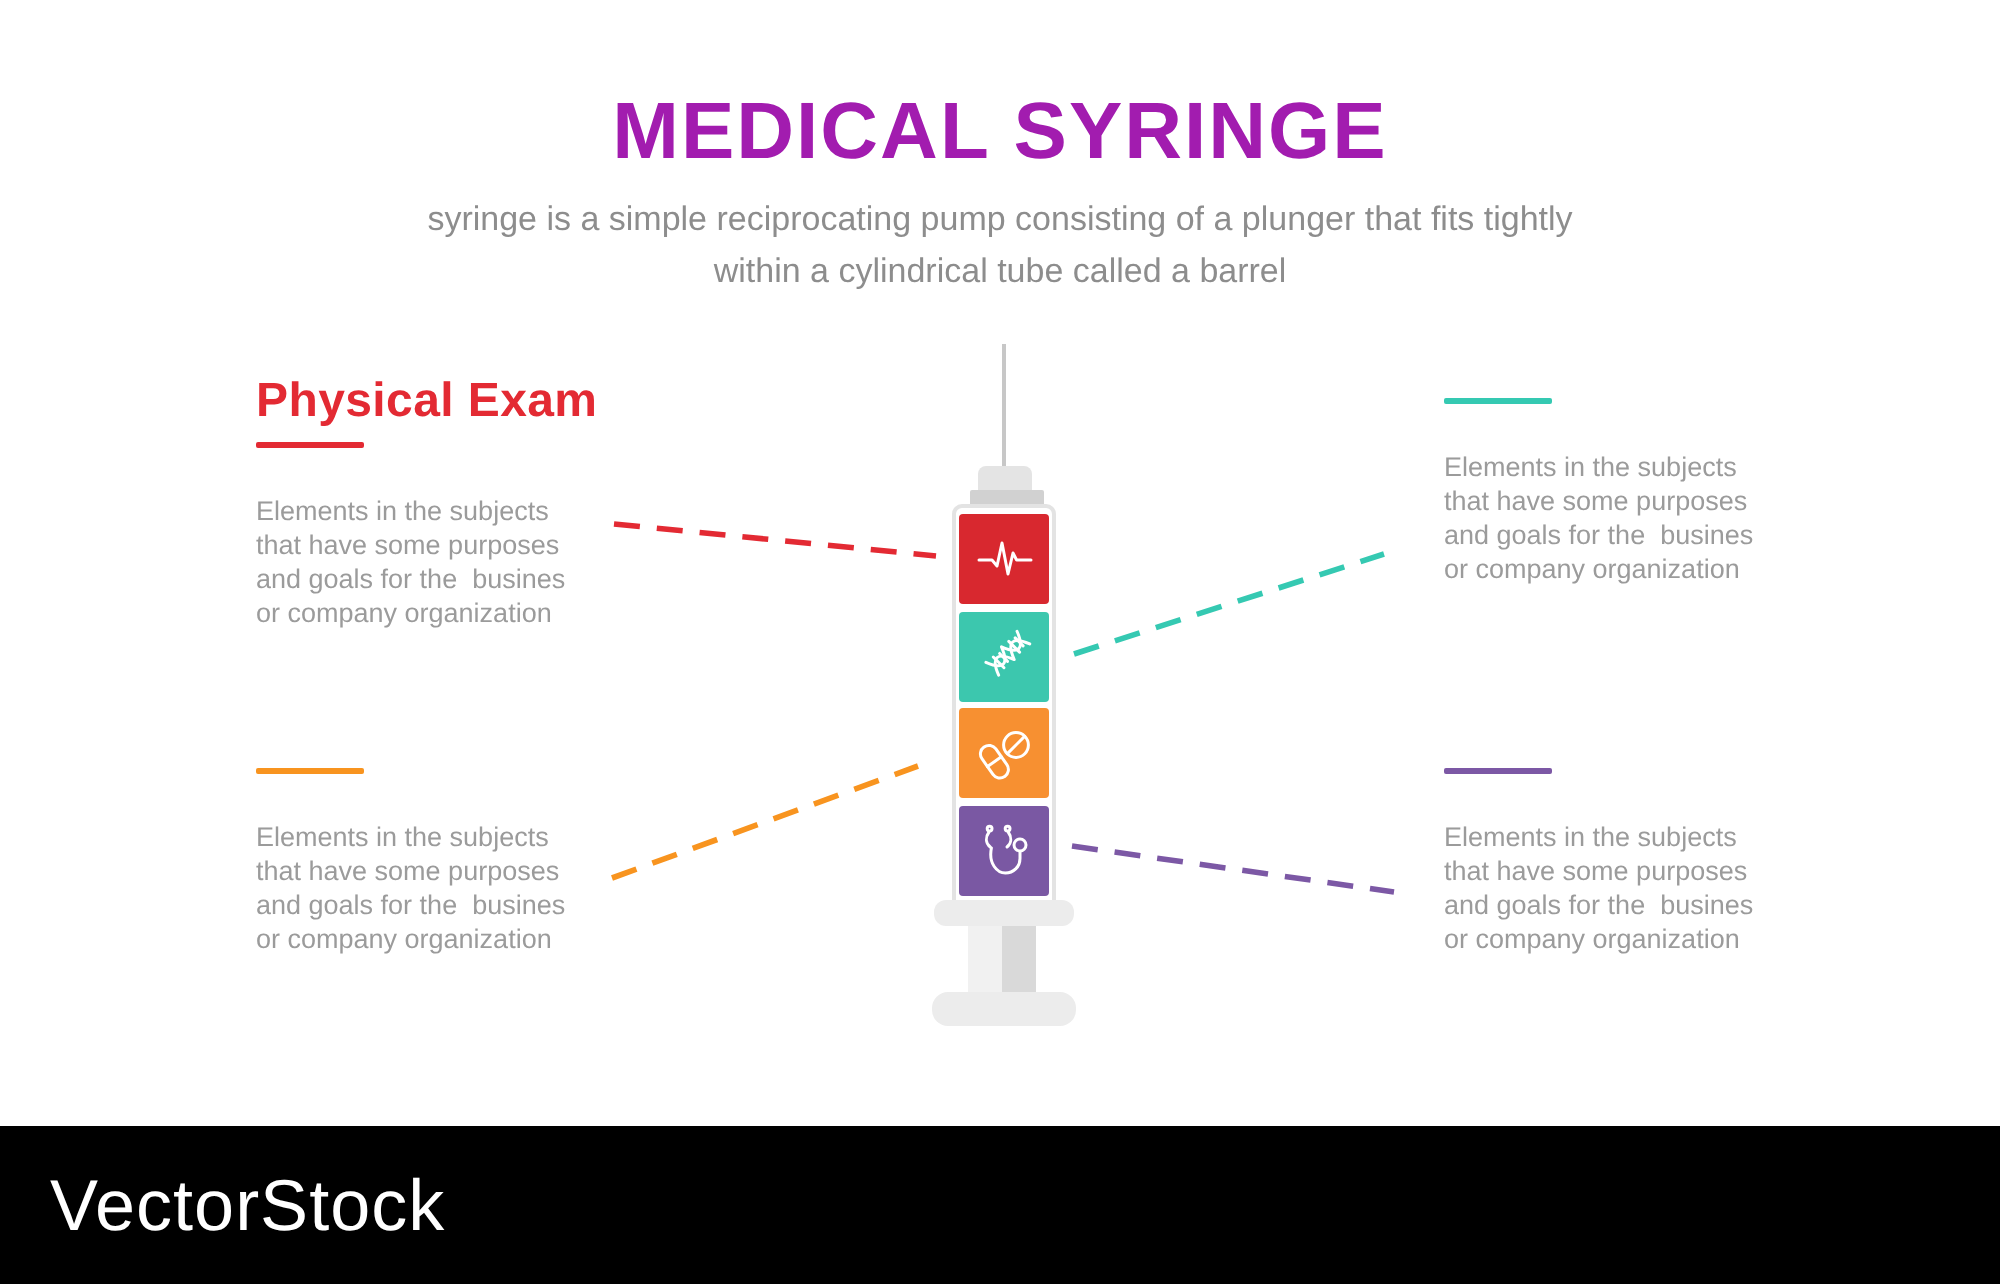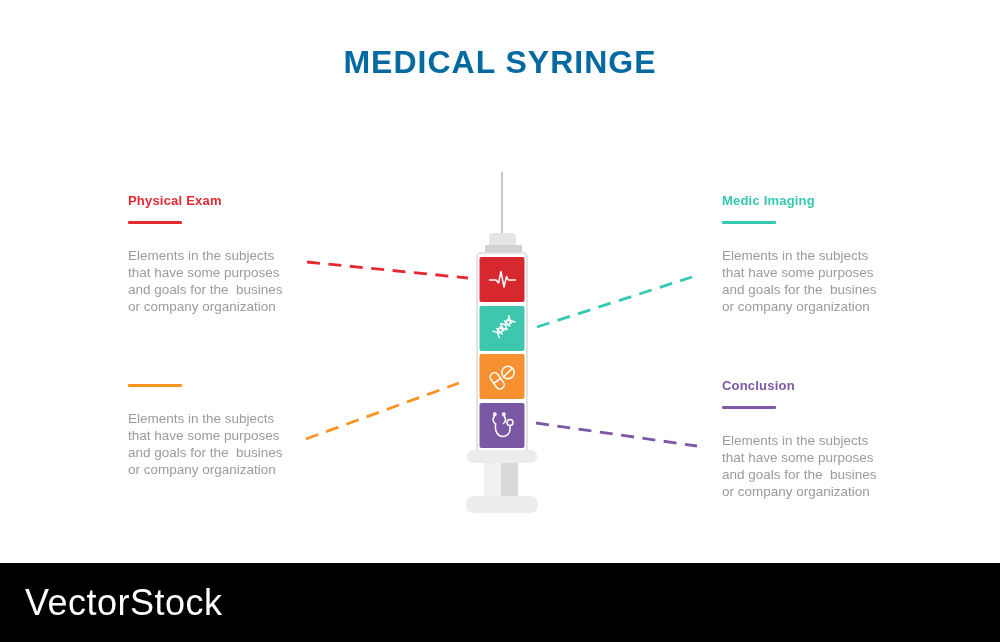--- a/index.html
+++ b/index.html
@@ -12,45 +12,45 @@
     overflow: hidden;
     font-family: "Liberation Sans", sans-serif;
   }
 
   
   .title {
     position: absolute;
     left: 0; right: 0; top: 44px;
     margin: 0;
     text-align: center;
-    font-size: 32px;
+    font-size: 40px;
     font-weight: bold;
     letter-spacing: 1px;
-    color: #0369a1;
+    color: #a21caf;
   }
   .subtitle {
     position: absolute;
     left: 0; right: 0; top: 97px;
     margin: 0;
     text-align: center;
     font-size: 17px;
     line-height: 26px;
     color: #8d8d8d;
     white-space: pre-line;
   }
 
   
   .section { position: absolute; width: 210px; }
   .sec-tl { left: 128px; top: 190px; }
   .sec-tr { left: 722px; top: 190px; }
   .sec-bl { left: 128px; top: 375px; }
   .sec-br { left: 722px; top: 375px; }
   .section h2 {
     margin: 0;
-    font-size: 13px;
+    font-size: 24px;
     font-weight: bold;
     letter-spacing: 0.2px;
     line-height: 22px;
   }
   .section .rule {
     width: 54px;
     height: 2.5px;
     margin-top: 9px;
     border-radius: 1px;
   }
@@ -168,56 +168,56 @@
   }
 
   .icon-stroke { stroke: #ffffff; fill: none; stroke-width: 1.5; stroke-linecap: round; stroke-linejoin: round; }
 </style>
 </head>
 <body>
 
 <div class="canvas">
 
   <h1 class="title">MEDICAL SYRINGE</h1>
+  <p class="subtitle">syringe is a simple reciprocating pump consisting of a plunger that fits tightly
+within a cylindrical tube called a barrel</p>
 
   <svg class="connectors" viewBox="0 0 1000 642">
     <line x1="307" y1="262" x2="468" y2="278" stroke-width="2.8" stroke-dasharray="13 8.5" style="stroke: rgb(227, 42, 51);"></line>
     <line x1="537" y1="327" x2="692" y2="277" stroke-width="2.8" stroke-dasharray="13 8.5" style="stroke: rgb(53, 201, 178);"></line>
     <line x1="306" y1="439" x2="459" y2="383" stroke-width="2.8" stroke-dasharray="13 8.5" style="stroke: rgb(248, 148, 31);"></line>
     <line x1="536" y1="423" x2="697" y2="446" stroke-width="2.8" stroke-dasharray="13 8.5" style="stroke: rgb(124, 88, 165);"></line>
   </svg>
 
   <div class="section sec-tl">
     <h2 style="color: rgb(227, 42, 51);">Physical Exam</h2>
     <div class="rule" style="background-color: rgb(227, 42, 51);"></div>
     <div class="body">Elements in the subjects
 that have some purposes
 and goals for the  busines
 or company organization</div>
   </div>
 
   <div class="section sec-tr">
-    <h2 style="color: rgb(53, 201, 178);">Medic Imaging</h2>
     <div class="rule" style="background-color: rgb(53, 201, 178);"></div>
     <div class="body">Elements in the subjects
 that have some purposes
 and goals for the  busines
 or company organization</div>
   </div>
 
   <div class="section sec-bl">
     <div class="rule" style="background-color: rgb(248, 148, 31);"></div>
     <div class="body">Elements in the subjects
 that have some purposes
 and goals for the  busines
 or company organization</div>
   </div>
 
   <div class="section sec-br">
-    <h2 style="color: rgb(124, 88, 165);">Conclusion</h2>
     <div class="rule" style="background-color: rgb(124, 88, 165);"></div>
     <div class="body">Elements in the subjects
 that have some purposes
 and goals for the  busines
 or company organization</div>
   </div>
 
   <div>
     <div class="needle"></div>
     <div class="hub-top"></div>

